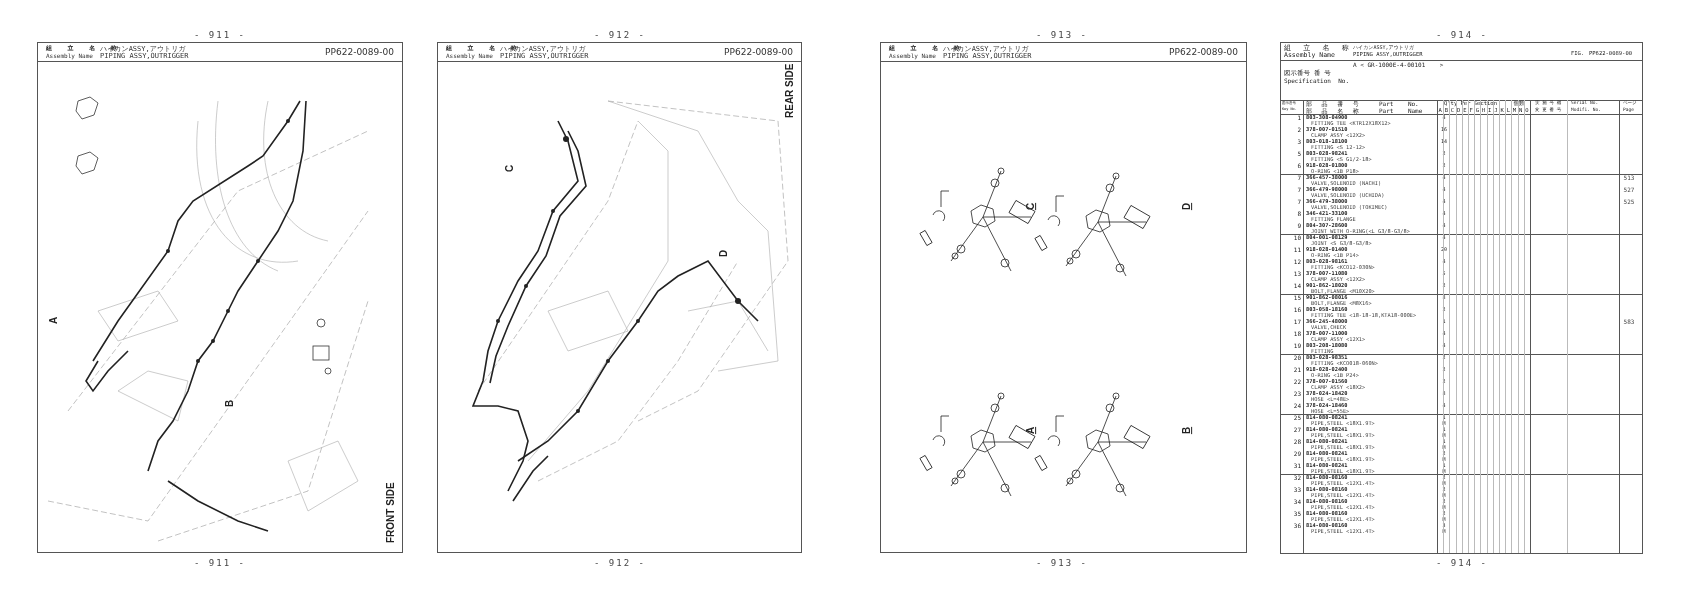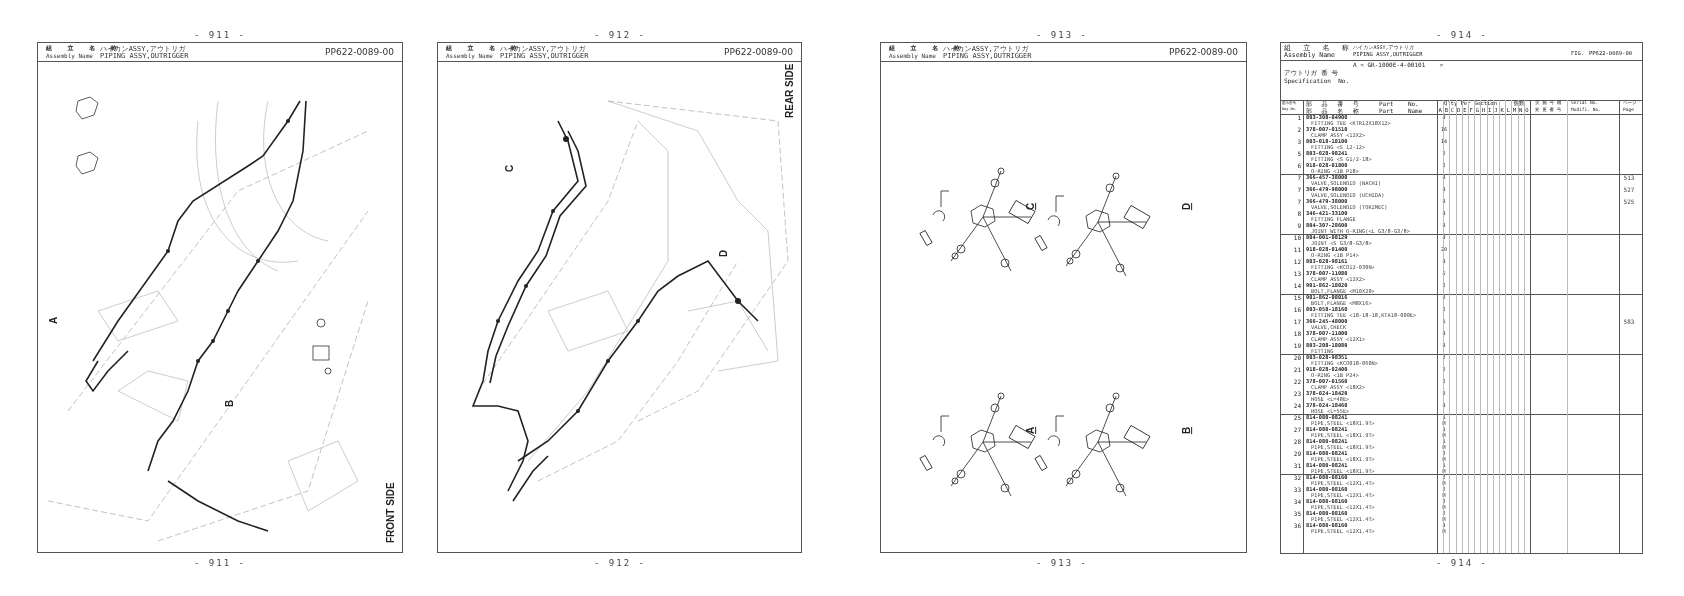--- a/index.html
+++ b/index.html
@@ -174,21 +174,21 @@
   <div class="t-hdr">
     <span style="position:absolute;left:3px;top:0;font-size:7px;letter-spacing:4px;">組 立 名 称</span>
     <span style="position:absolute;left:3px;top:8px;font-size:6.5px;">Assembly Name</span>
     <span style="position:absolute;left:72px;top:1px;font-size:5px;">ハイカンASSY,アウトリガ</span>
     <span style="position:absolute;left:72px;top:8px;font-size:5.5px;">PIPING ASSY,OUTRIGGER</span>
     <span style="position:absolute;left:290px;top:7px;font-size:5.5px;">FIG.</span>
     <span style="position:absolute;left:308px;top:7px;font-size:5.5px;">PP622-0089-00</span>
   </div>
   <div class="t-spec">
     <span style="position:absolute;left:72px;top:1px;font-size:6px;white-space:pre;">A &lt; GR-1000E-4-00101    &gt;</span>
-    <span style="position:absolute;left:3px;top:9px;font-size:6.5px;">アウトリガ 番 号</span>
+    <span style="position:absolute;left:3px;top:9px;font-size:6.5px;">図示番号 番 号</span>
     <span style="position:absolute;left:3px;top:17px;font-size:6px;white-space:pre;">Specification  No.</span>
   </div>
   <div class="t-colhdr">
     <span style="position:absolute;left:1px;top:1px;font-size:3.5px;">図示番号</span>
     <span style="position:absolute;left:1px;top:7px;font-size:3.5px;">Key No.</span>
     <span style="position:absolute;left:25px;top:0;font-size:6px;letter-spacing:3px;">部 品 番 号</span>
     <span style="position:absolute;left:98px;top:0;font-size:6px;white-space:pre;">Part    No.</span>
     <span style="position:absolute;left:25px;top:7px;font-size:6px;letter-spacing:3px;">部 品 名 称</span>
     <span style="position:absolute;left:98px;top:7px;font-size:6px;white-space:pre;">Part    Name</span>
     <span style="position:absolute;left:163px;top:0;font-size:5.5px;white-space:pre;">Q'ty Per Section     個数</span>

